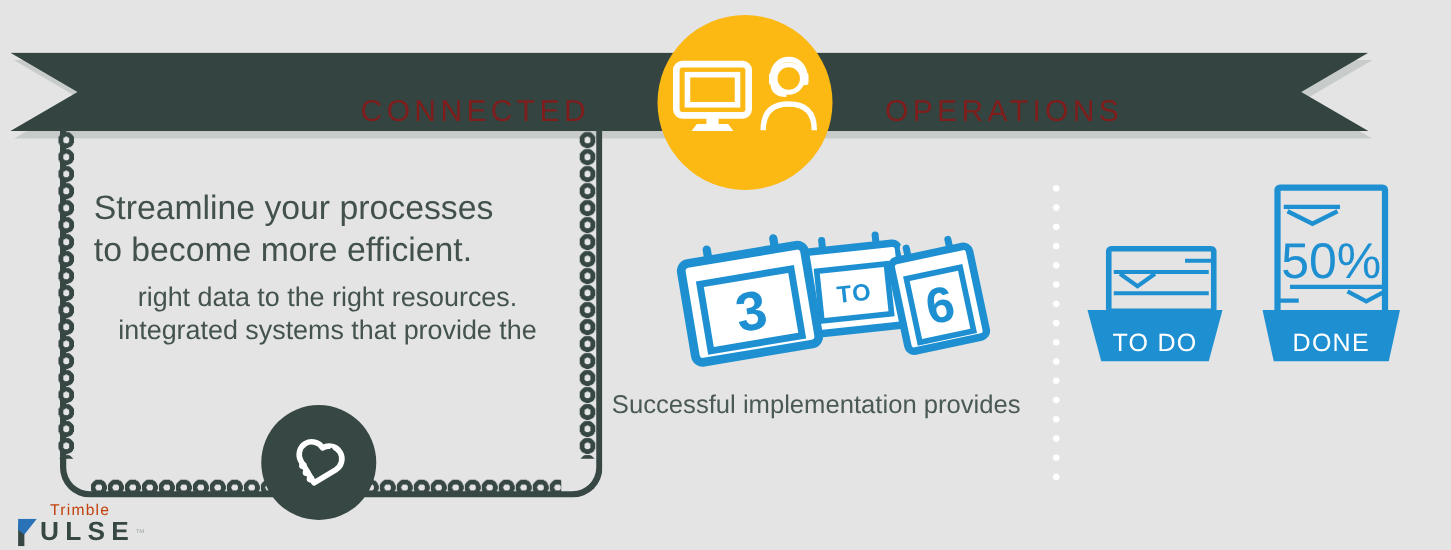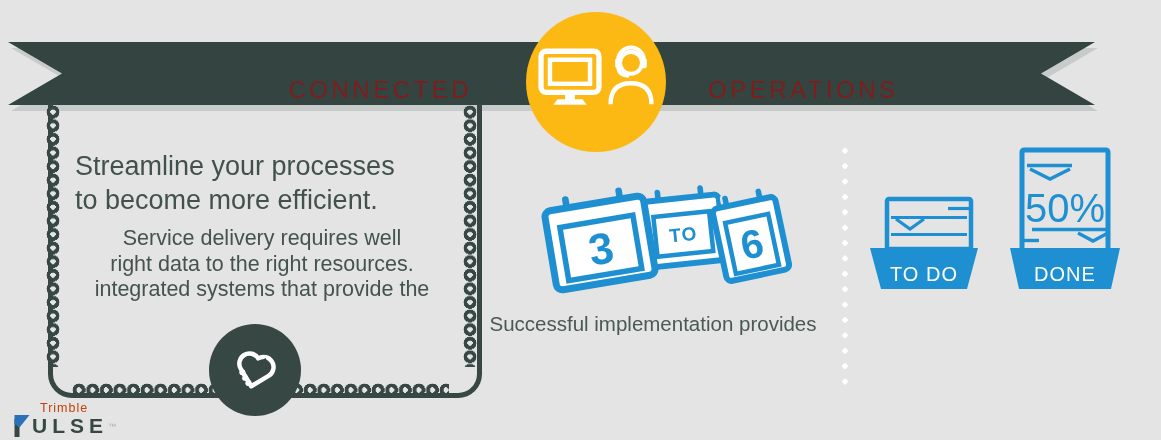--- a/index.html
+++ b/index.html
@@ -113,21 +113,20 @@
   <div class="chain-box"></div>
   <div class="chain-strip chain-v chain-left"></div>
   <div class="chain-strip chain-v chain-right"></div>
   <div class="chain-strip chain-h chain-bottom"></div>
 
   <div class="panel-heading">
     <div>Streamline your processes</div>
     <div>to become more efficient.</div>
   </div>
   <div class="panel-body">
-    <div>Service delivery requires well</div>
     <div>right data to the right resources.</div>
     <div>integrated systems that provide the</div>
   </div>
 
   <div class="medallion">
     <svg width="58" height="58" viewBox="0 0 52 52">
       <g transform="rotate(14 26 27)">
         <path d="M26 41 L13.2 28.2 A9.1 9.1 0 1 1 26 15.2 A9.1 9.1 0 1 1 38.8 28.2 Z" fill="none" stroke="#fff" stroke-width="4" stroke-linejoin="round"></path>
         <path d="M25 24.5 L33.5 14.5" stroke="#364744" stroke-width="3.4" fill="none"></path>
         <circle cx="15.2" cy="30.8" r="2.7" fill="#fff"></circle>

